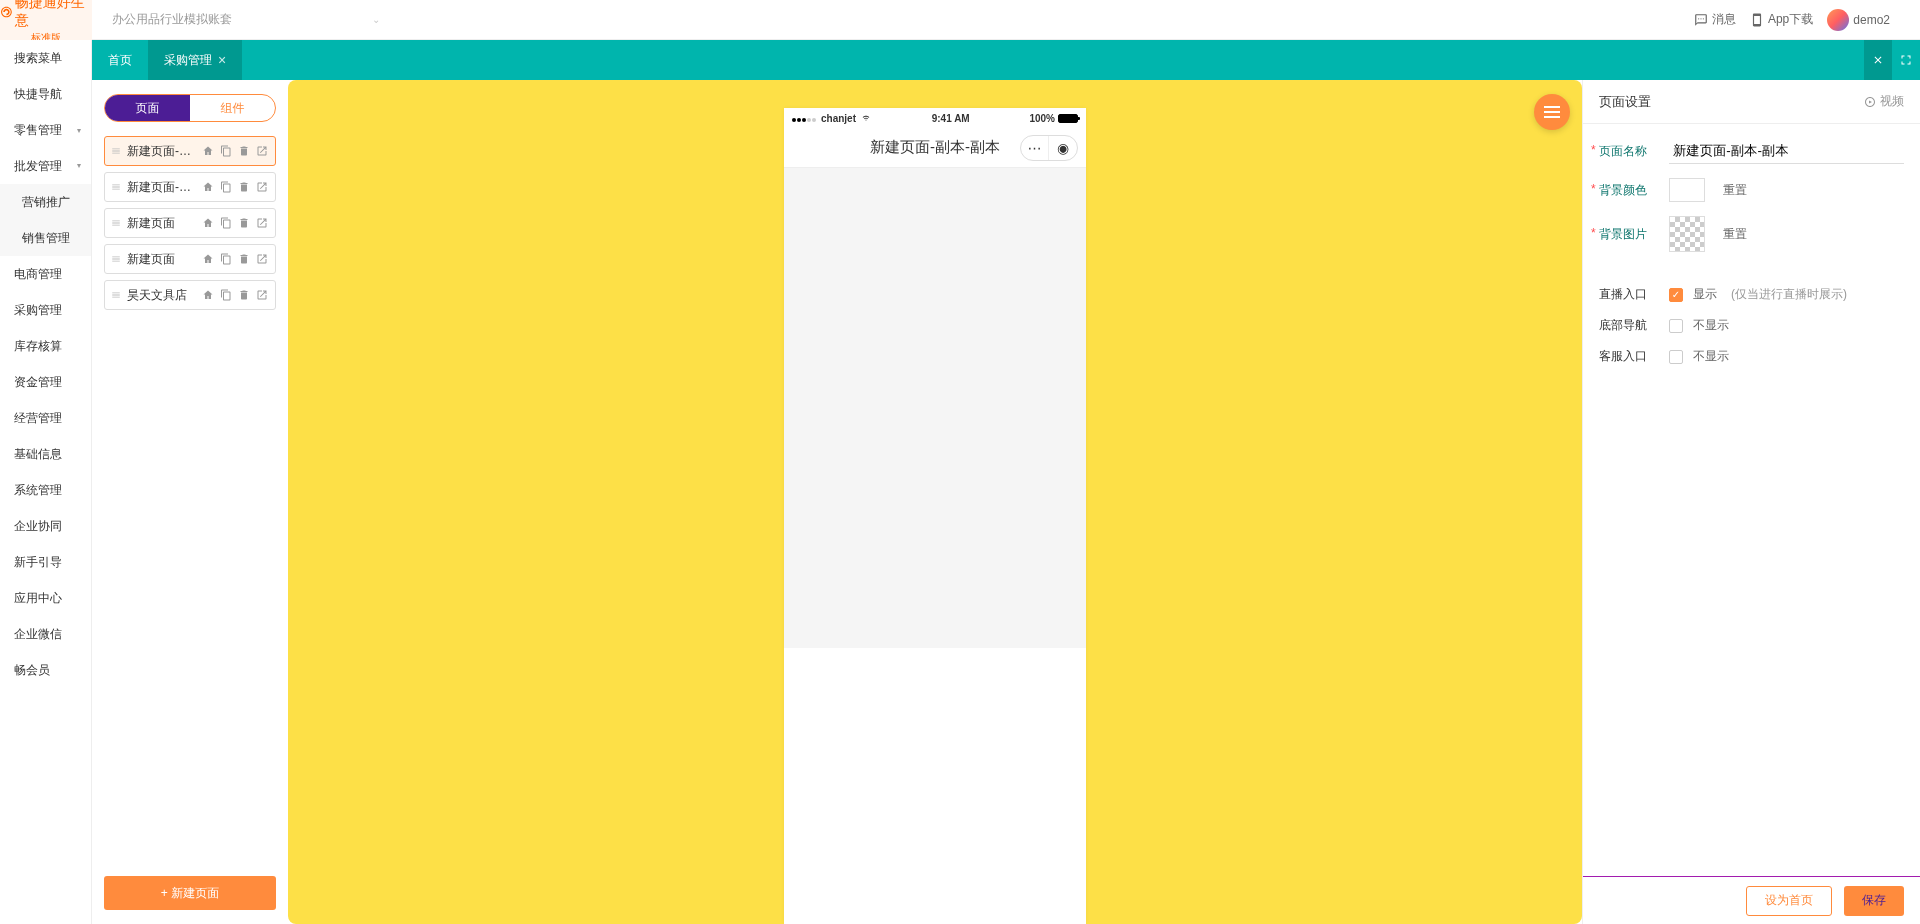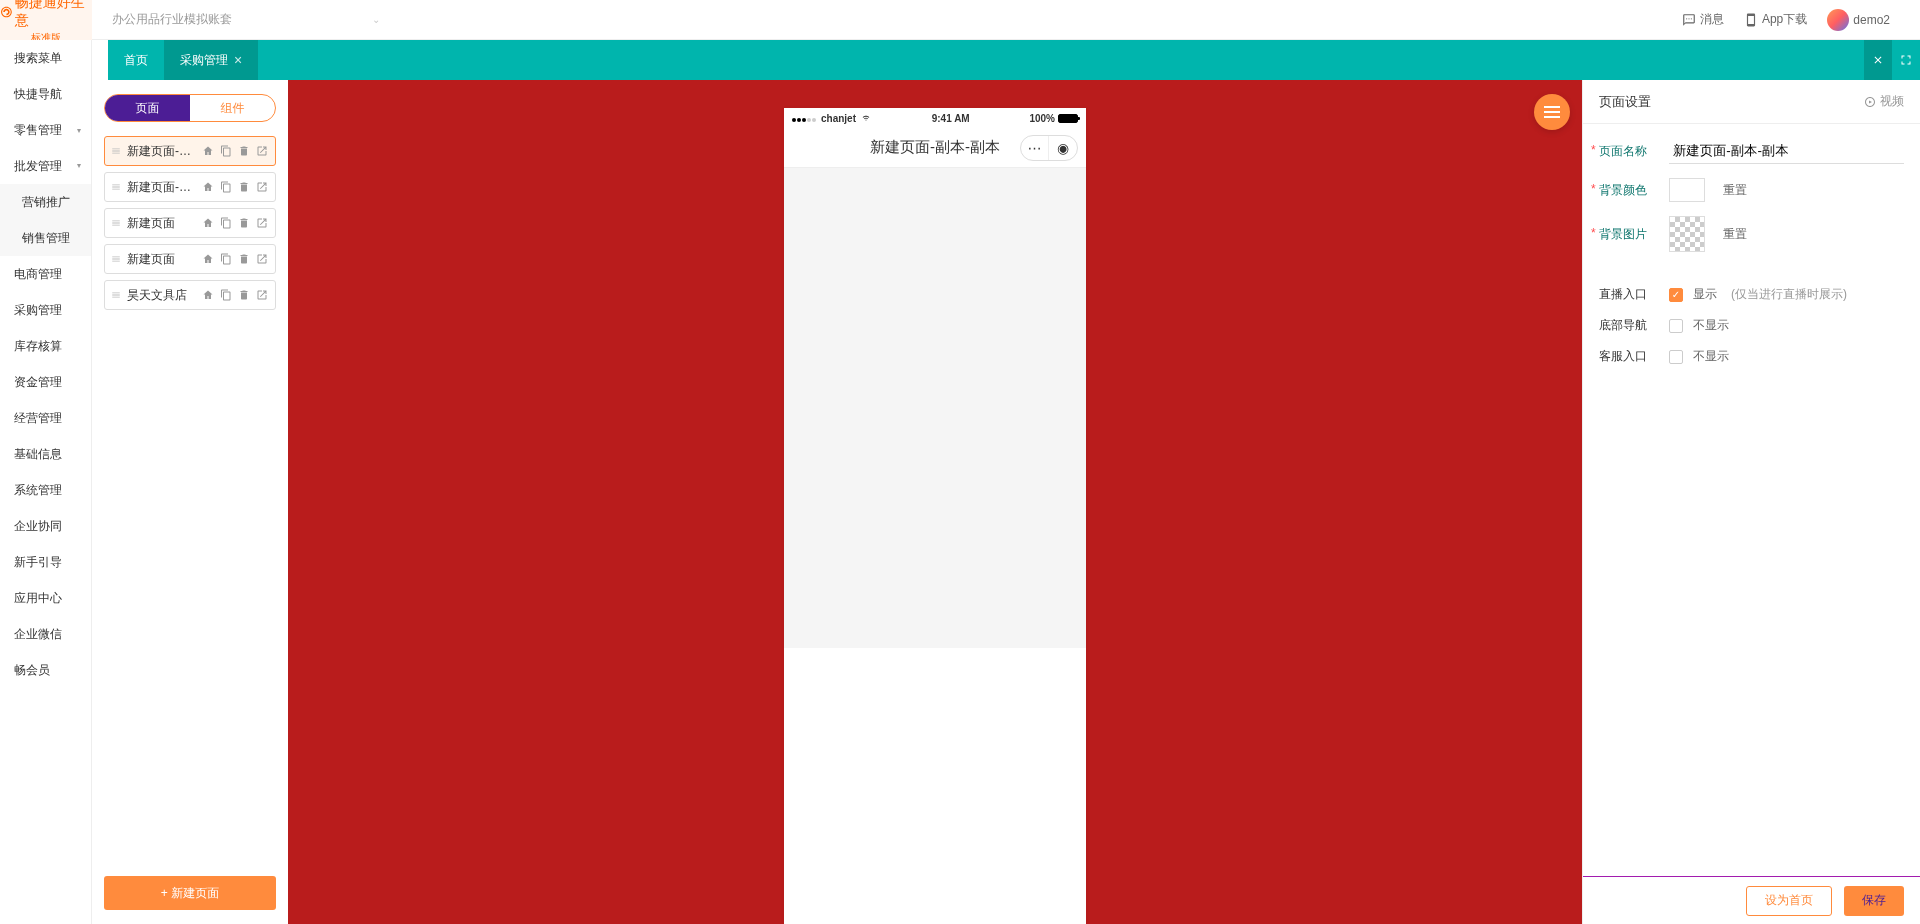--- a/index.html
+++ b/index.html
@@ -6,38 +6,38 @@
   body { font-family: "Microsoft YaHei", Arial, sans-serif; font-size: 12px; color: #333; background: #fff; overflow: hidden; }
   
   
   .top-header { height: 40px; display: flex; align-items: center; border-bottom: 1px solid #eee; }
   .logo-area { width: 92px; height: 40px; background: #fff5ee; display: flex; flex-direction: column; align-items: center; justify-content: center; }
   .logo-icon { color: #ff6600; font-size: 14px; display: flex; align-items: center; gap: 2px; }
   .logo-icon svg { width: 14px; height: 14px; }
   .logo-sub { color: #ff6600; font-size: 10px; margin-top: 1px; }
   .account-select { margin-left: 20px; color: #999; display: flex; align-items: center; gap: 140px; }
   .account-select .chev { color: #ccc; font-size: 10px; }
-  .top-right { margin-left: auto; display: flex; align-items: center; gap: 20px; padding-right: 30px; }
+  .top-right { margin-left: auto; display: flex; align-items: center; gap: 14px; padding-right: 30px; }
   .top-item { display: flex; align-items: center; gap: 4px; color: #666; cursor: pointer; }
   .top-item svg { width: 14px; height: 14px; }
   .avatar { width: 22px; height: 22px; border-radius: 50%; background: linear-gradient(135deg,#ff9a56,#ff5e62,#5e72eb); }
   
   
   .main-wrap { display: flex; height: calc(100vh - 40px); }
   
   
   .sidebar { width: 92px; background: #fff; border-right: 1px solid #eee; overflow-y: auto; }
   .side-item { height: 36px; display: flex; align-items: center; justify-content: space-between; padding: 0 10px 0 14px; cursor: pointer; color: #333; }
   .side-item.sub { padding-left: 22px; background: #f7f7f7; }
   .side-item.expanded .arrow { transform: rotate(180deg); }
   .side-item .arrow { font-size: 8px; color: #999; }
   
   
   .content { flex: 1; display: flex; flex-direction: column; }
-  .tab-bar { height: 40px; background: #00b5ad; display: flex; align-items: center; margin-left: 16px; }
+  .tab-bar { height: 40px; background: #00b5ad; display: flex; align-items: center; }
   .tab { height: 40px; display: flex; align-items: center; padding: 0 16px; color: #fff; cursor: pointer; gap: 6px; }
   .tab.active { background: #009990; }
   .tab .close { font-size: 14px; opacity: 0.8; }
   .tab-bar-right { margin-left: auto; display: flex; }
   .tab-icon-btn { width: 28px; height: 40px; display: flex; align-items: center; justify-content: center; color: #fff; cursor: pointer; }
   .tab-icon-btn.dark { background: #009990; }
   
   
   .editor { flex: 1; display: flex; background: #fff; }
   
@@ -49,21 +49,21 @@
   .page-list { flex: 1; display: flex; flex-direction: column; gap: 6px; }
   .page-item { height: 30px; border: 1px solid #ddd; border-radius: 3px; display: flex; align-items: center; padding: 0 6px; gap: 6px; cursor: pointer; }
   .page-item.selected { border-color: #ff8b3d; background: #fff4ea; }
   .drag-handle { color: #bbb; display: flex; }
   .page-name { flex: 1; white-space: nowrap; overflow: hidden; text-overflow: ellipsis; }
   .page-actions { display: flex; gap: 4px; color: #999; }
   .page-actions span { cursor: pointer; width: 14px; height: 14px; display: flex; align-items: center; justify-content: center; }
   .new-page-btn { height: 34px; background: #ff8b3d; color: #fff; border-radius: 3px; display: flex; align-items: center; justify-content: center; cursor: pointer; margin-top: 10px; gap: 4px; }
   
   
-  .canvas-area { flex: 1; background: #b91c1c; position: relative; display: flex; justify-content: center; padding-top: 28px; }
+  .canvas-area { flex: 1; background: #fde047; position: relative; display: flex; justify-content: center; padding-top: 28px; border-radius: 8px; }
   .phone { width: 302px; background: #fff; box-shadow: 0 0 4px rgba(0,0,0,0.05); }
   .status-bar { height: 20px; display: flex; align-items: center; justify-content: space-between; padding: 0 8px; font-size: 10px; font-weight: 600; }
   .status-left { display: flex; align-items: center; gap: 4px; }
   .dots span { display: inline-block; width: 4px; height: 4px; border-radius: 50%; background: #000; margin-right: 1px; }
   .dots span:nth-child(4),.dots span:nth-child(5){ background: #ccc; }
   .wifi { font-size: 11px; }
   .status-right { display: flex; align-items: center; gap: 3px; }
   .battery { width: 20px; height: 9px; border: 1px solid #000; border-radius: 2px; position: relative; }
   .battery::after { content: ''; position: absolute; right: -3px; top: 2px; width: 2px; height: 3px; background: #000; border-radius: 0 1px 1px 0; }
   .battery-fill { width: 100%; height: 100%; background: #000; }

